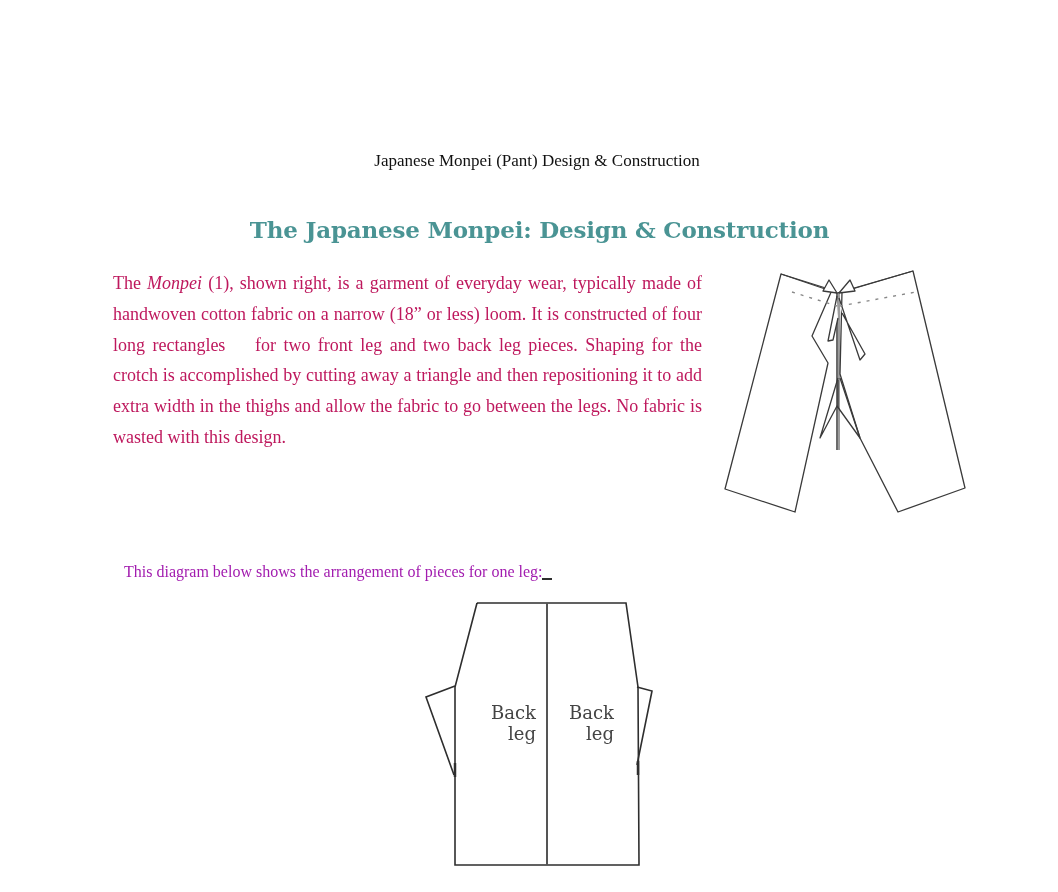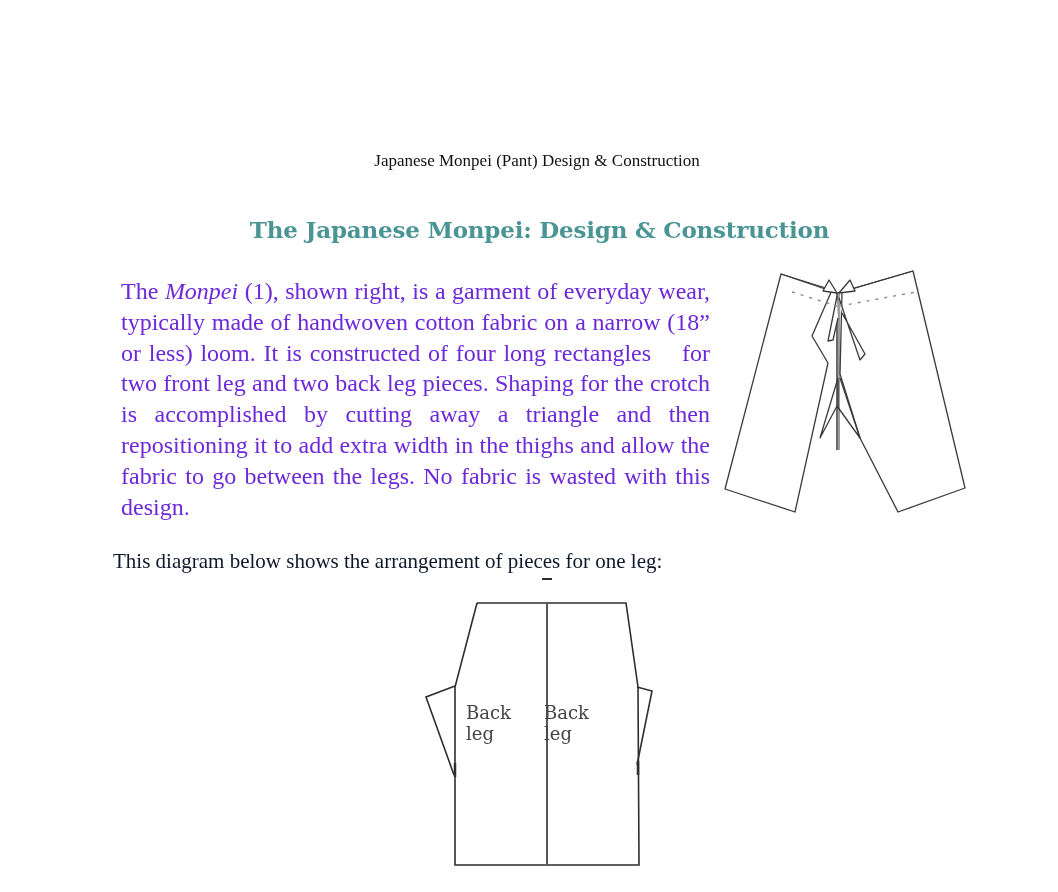--- a/index.html
+++ b/index.html
@@ -44,62 +44,62 @@
       font-size: 23px;
       line-height: 34px;
       color: #4a9494;
       letter-spacing: -0.2px;
     }
     .intro-para {
       position: absolute;
       top: 268px;
       left: 105px;
       width: 589px;
-      margin: 8px;
+      margin: 0;
       font-family: "Liberation Serif", "DejaVu Serif", serif;
-      font-size: 24px;
+      font-size: 18px;
       line-height: 30.8px;
       text-align: justify;
-      color: #6d28d9;
+      color: #be185d;
     }
     .intro-para em {
       font-style: italic;
     }
     .pants-figure {
       position: absolute;
       left: 712px;
       top: 268px;
       width: 250px;
       height: 248px;
     }
     .diagram-intro {
       position: absolute;
       top: 546px;
       left: 105px;
-      margin: 0;
+      margin: 11px;
       font-family: "Liberation Serif", "DejaVu Serif", serif;
-      font-size: 21px;
+      font-size: 16px;
       line-height: 30px;
-      color: #0f172a;
+      color: #a21caf;
       white-space: nowrap;
     }
     .pattern-figure {
       position: absolute;
       left: 410px;
       top: 575px;
       width: 245px;
       height: 300px;
     }
     .pattern-label {
       position: absolute;
       font-family: "DejaVu Serif", "Liberation Serif", serif;
       font-size: 18px;
       line-height: 21px;
       color: #444444;
-      text-align: left;
+      text-align: right;
       width: 70px;
     }
     .label-back { left: 48px; top: 127px; }
     .label-front { left: 126px; top: 127px; }
   </style>
 </head>
 <body>
 
 <div class="page">
 

